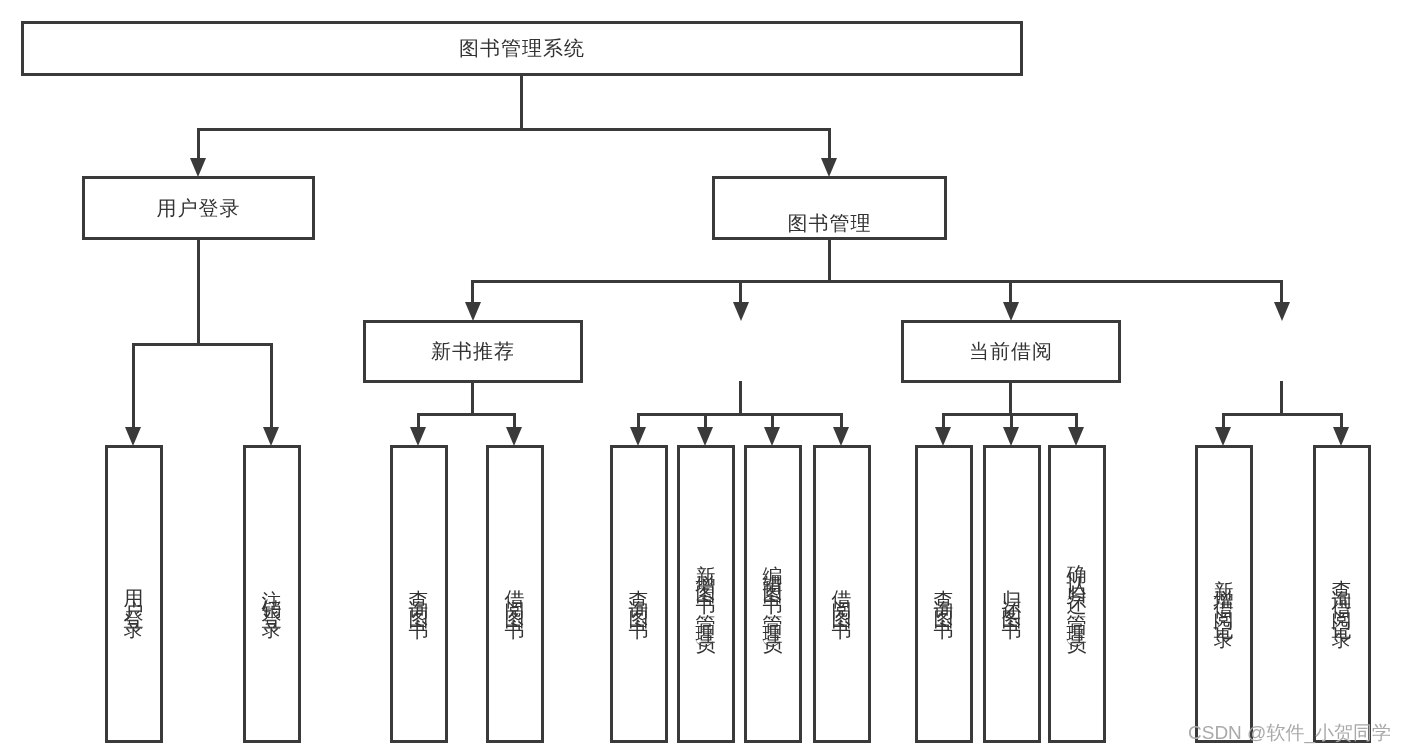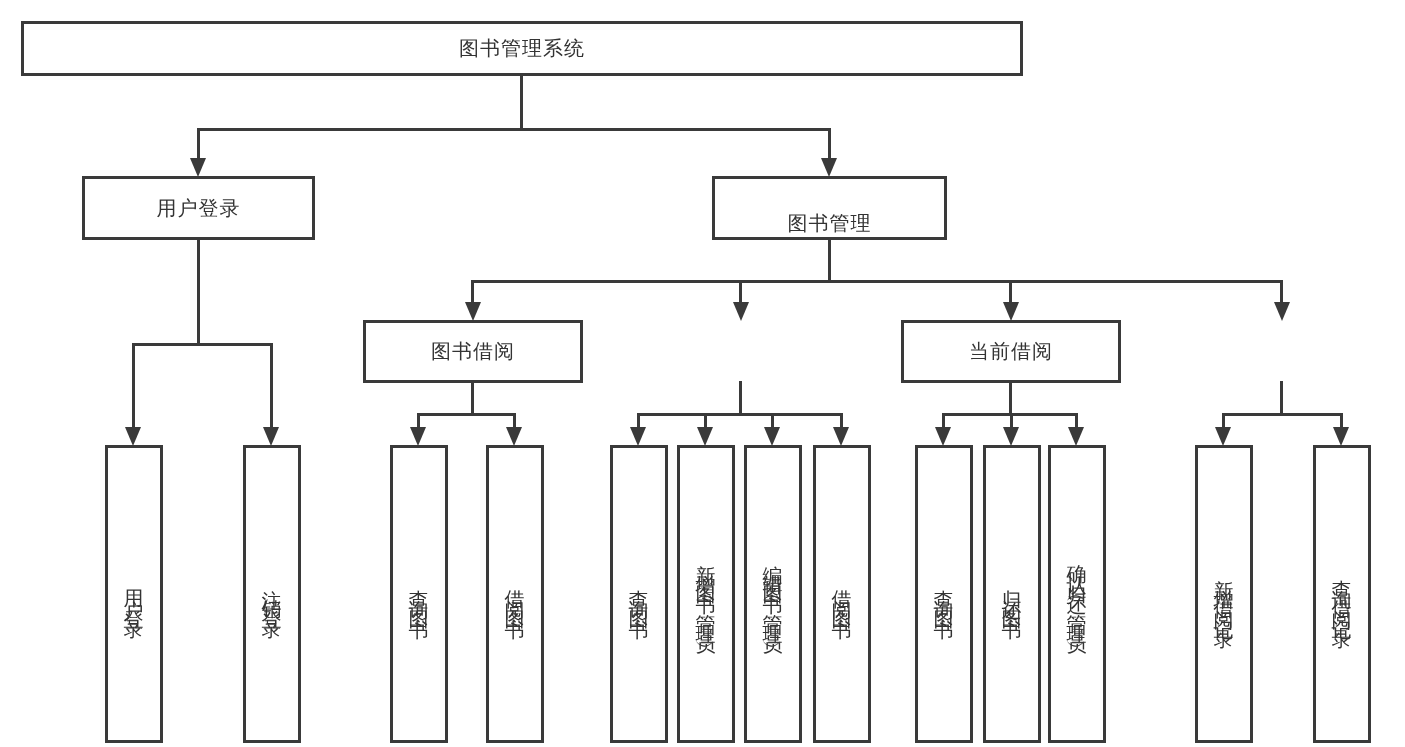--- a/index.html
+++ b/index.html
@@ -82,21 +82,21 @@
   </div>
 
   <div class="box b-l2a">
     <span class="hlabel">用户登录</span>
   </div>
   <div class="box b-l2b">
     <span class="hlabel">图书管理</span>
   </div>
 
   <div class="box b-l3-1">
-    <span class="hlabel">图书借阅</span>
+    <span class="hlabel">新书推荐</span>
   </div>
   <div class="box b-l3-3">
     <span class="hlabel">当前借阅</span>
   </div>
 
   <div class="box leaf b-g1c1">
     <span class="vlabel">用户登录</span>
   </div>
   <div class="box leaf b-g1c2">
     <span class="vlabel">注销登录</span>
@@ -191,14 +191,15 @@
   <div class="vline" style="left:1075px;top:405px;height:16px;"></div>
   <div class="arrow" style="left:1068px;top:419px;"></div>
 
   <div class="vline" style="left:1280px;top:373px;height:34px;"></div>
   <div class="hline" style="left:1222px;top:405px;width:121px;"></div>
   <div class="vline" style="left:1222px;top:405px;height:16px;"></div>
   <div class="arrow" style="left:1215px;top:419px;"></div>
   <div class="vline" style="left:1340px;top:405px;height:16px;"></div>
   <div class="arrow" style="left:1333px;top:419px;"></div>
 
+  <div class="watermark">CSDN @软件_小贺同学</div>
 
 </div>
 
 </body></html>

